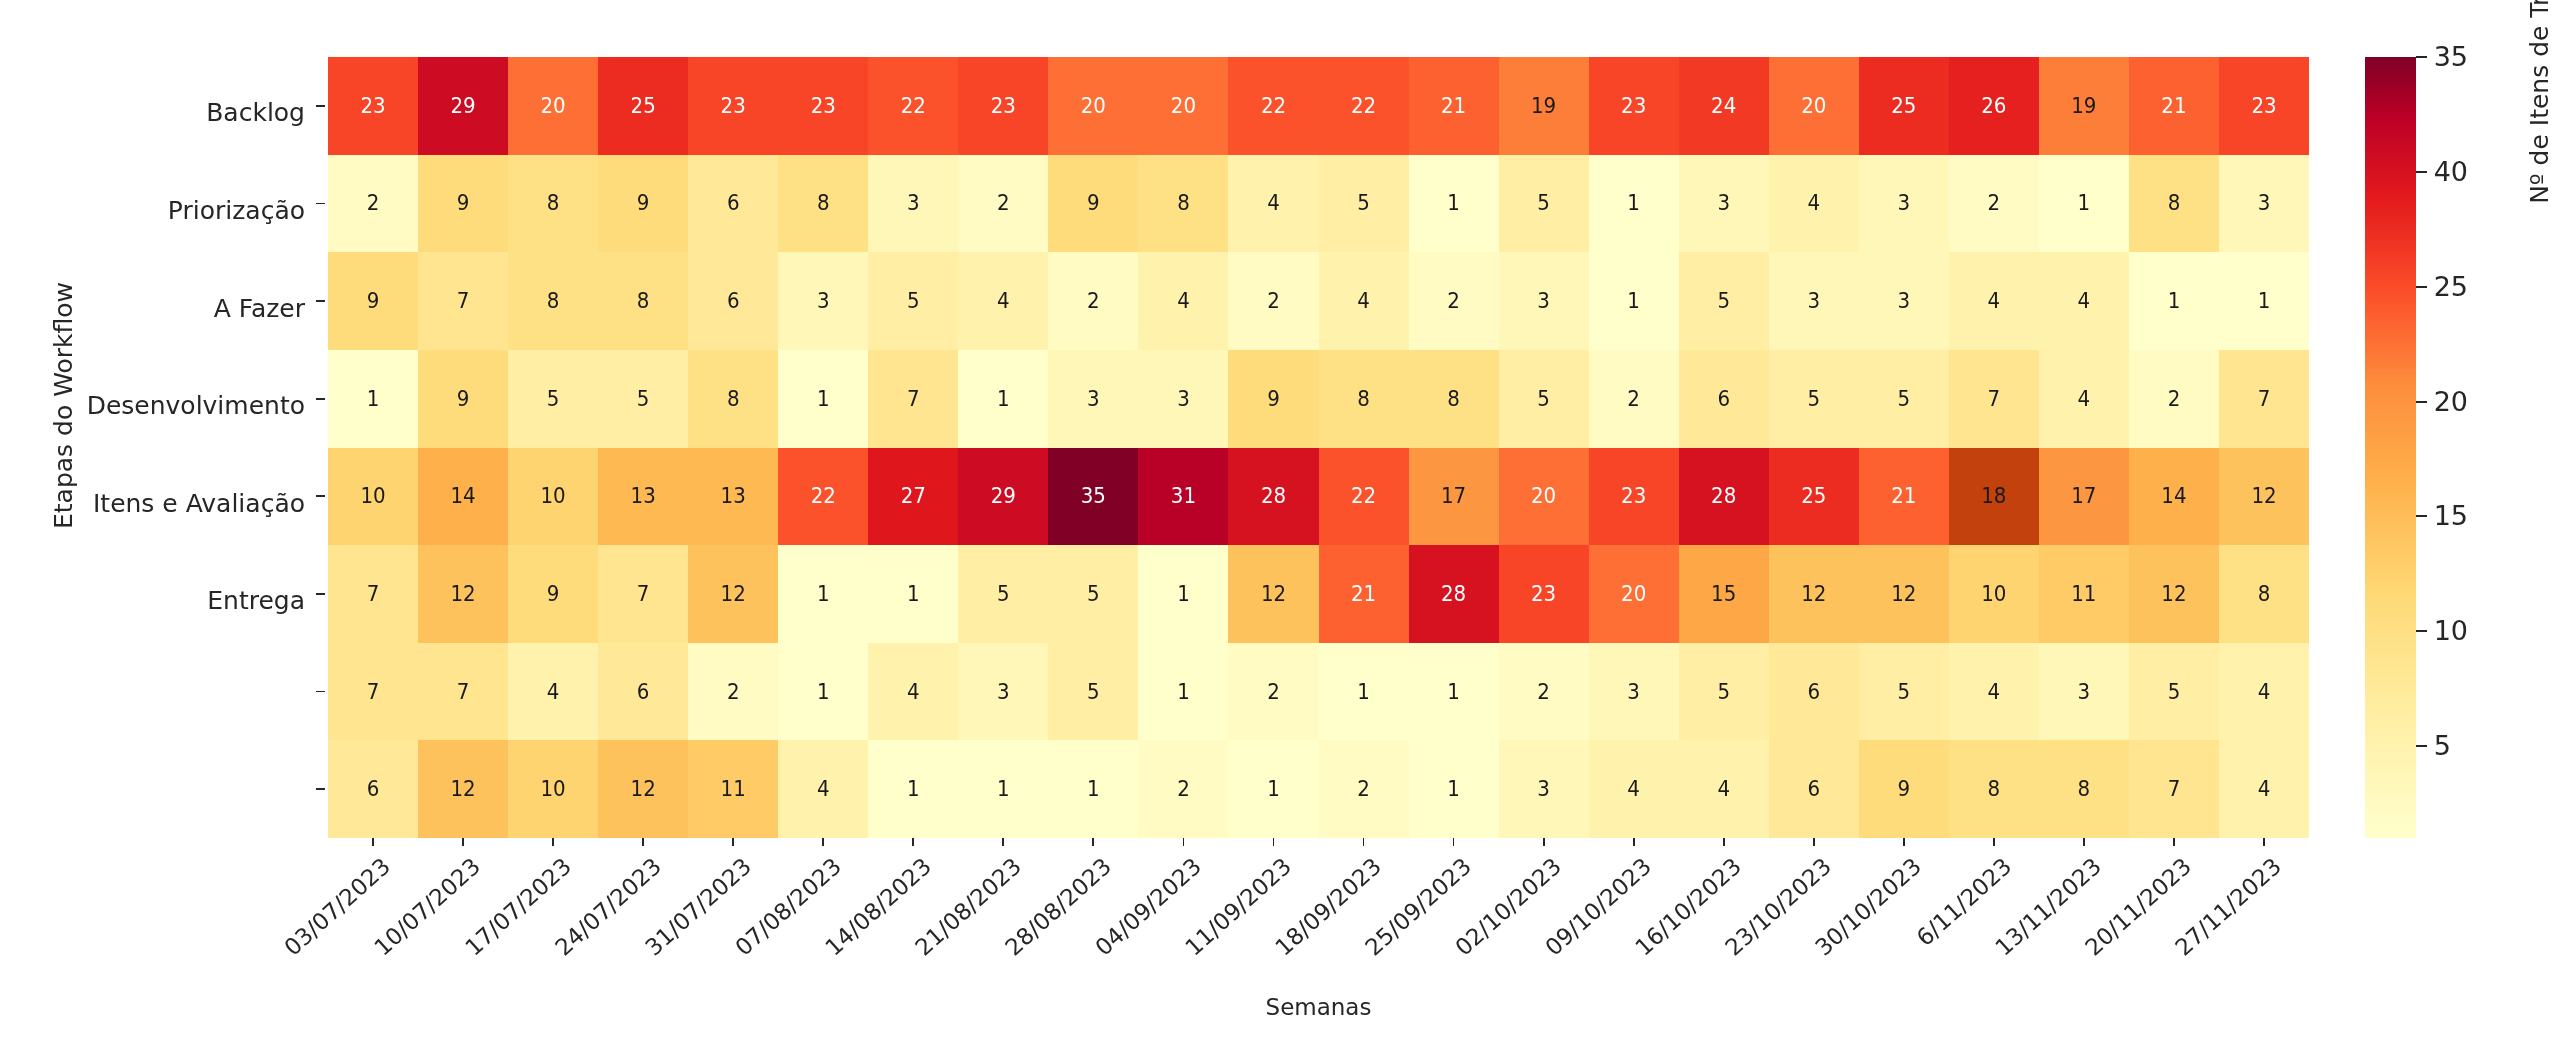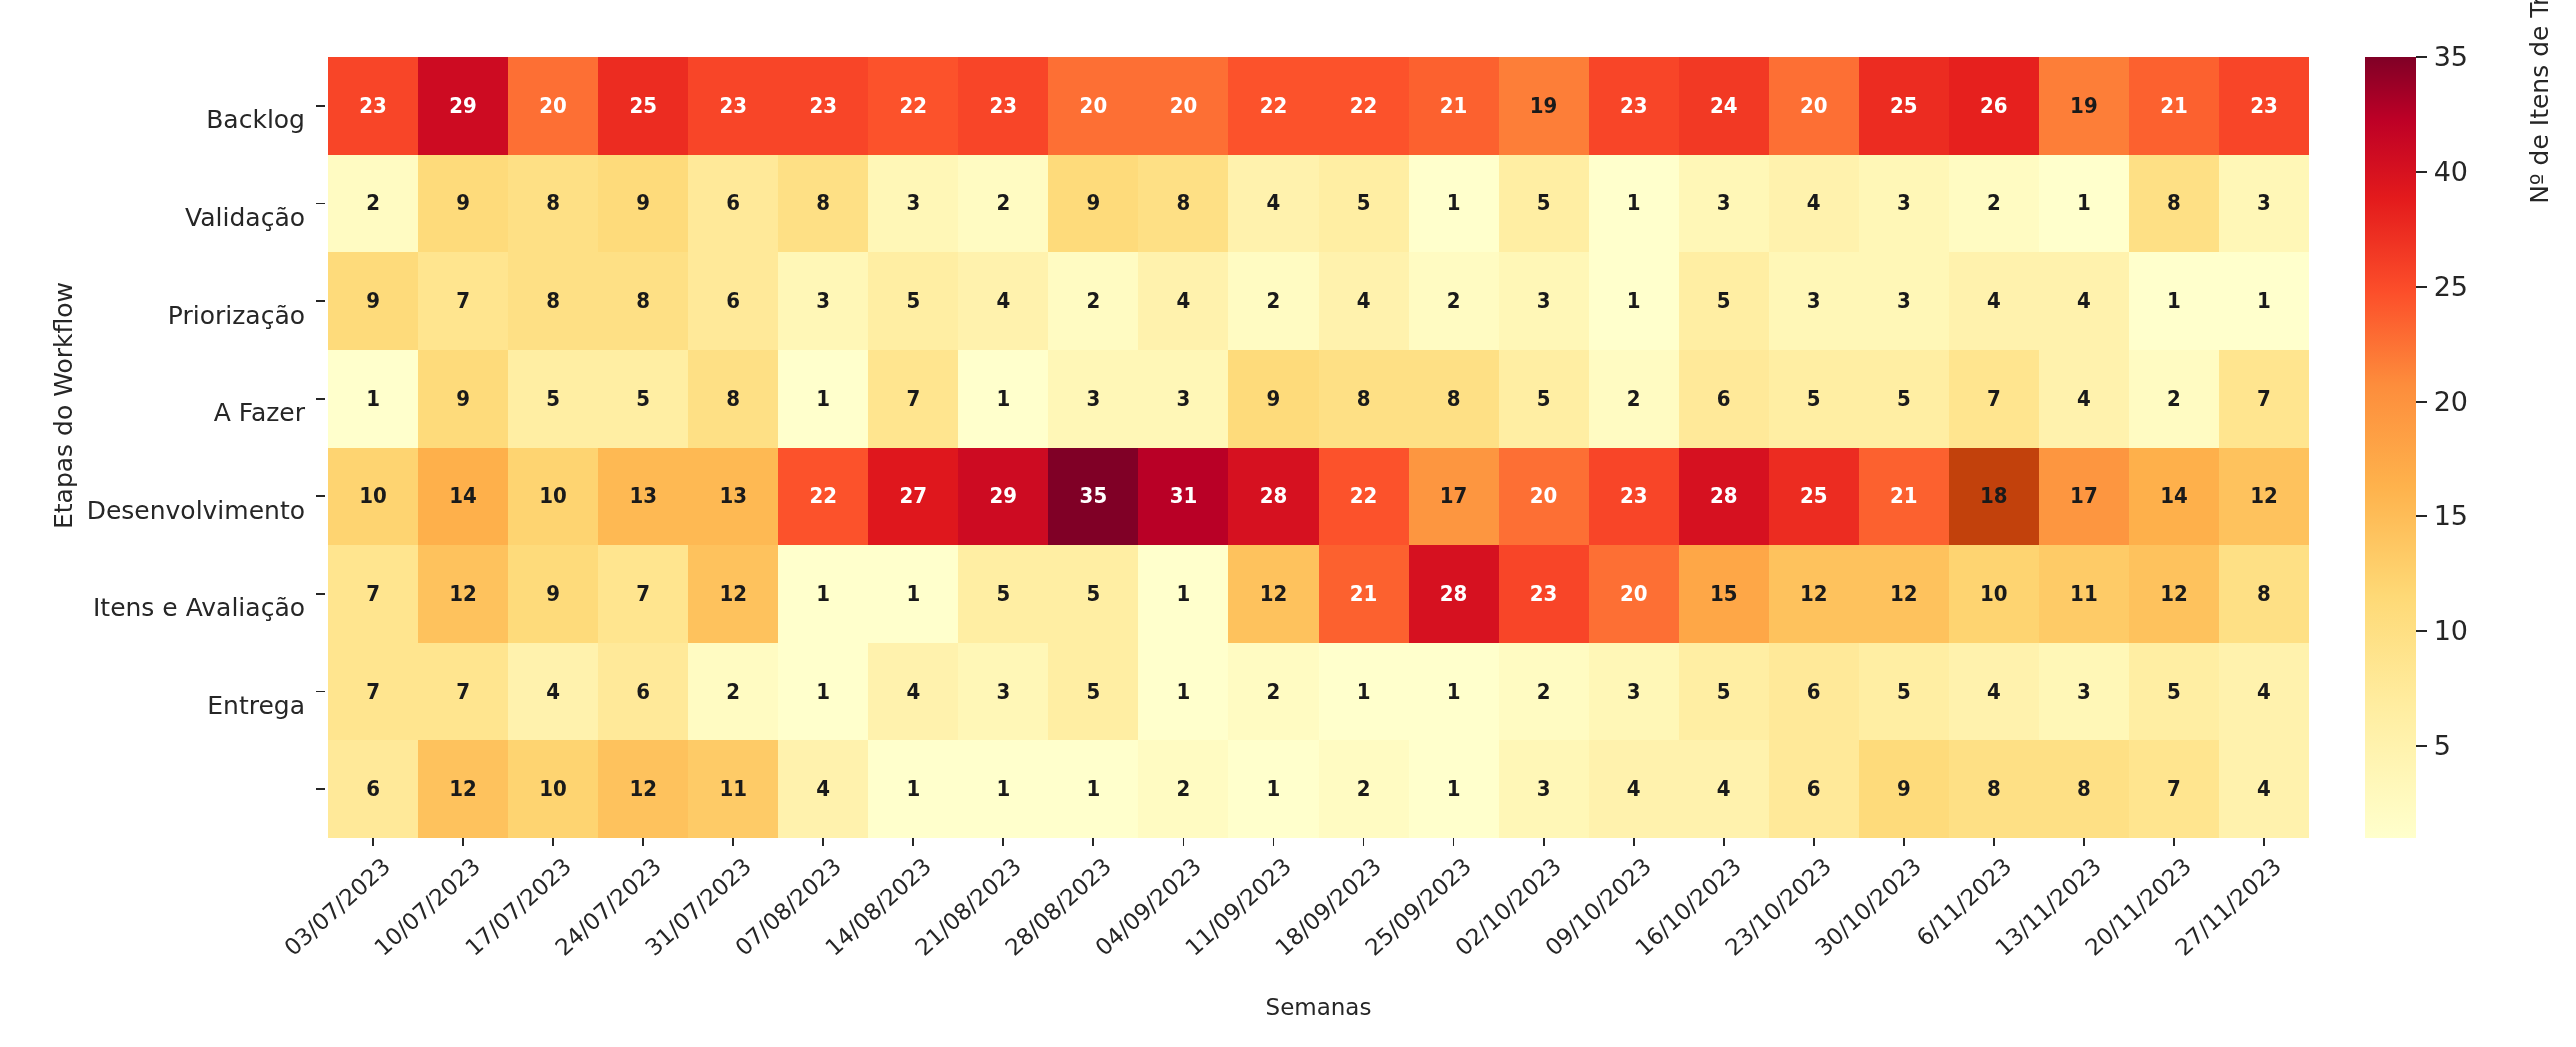--- a/index.html
+++ b/index.html
@@ -25,21 +25,20 @@
     font-family: "DejaVu Sans", sans-serif;
     letter-spacing: 0.2px;
   }
   
   #heatmap-area {
     position: absolute;
     left: 328px;
     top: 57px;
     width: 1981px;
     height: 781px;
-    font-weight: bold;
   }
   #heatmap-grid {
     display: grid;
     width: 100%;
     height: 100%;
     grid-template-columns: repeat(22, 1fr);
     grid-template-rows: repeat(8, 1fr);
   }
   .cell {
     position: relative;
@@ -47,21 +46,21 @@
     align-items: center;
     justify-content: center;
     font-size: 22px;
     font-family: "DejaVu Sans Condensed", "DejaVu Sans", sans-serif;
     line-height: 1;
   }
   
   #y-tick-labels {
     position: absolute;
     left: 0;
-    top: 71px;
+    top: 64px;
     width: 312px;
     height: 781px;
     display: grid;
     grid-template-rows: repeat(8, 1fr);
   }
   .y-tick {
     display: flex;
     align-items: center;
     justify-content: flex-end;
     padding-right: 7px;
@@ -207,21 +206,20 @@
 </style>
 </head>
 <body>
 
 <div id="figure">
 
 
   <div id="y-axis-label">Etapas do Workflow</div>
   <div id="y-tick-labels">
       <div class="y-tick">Backlog</div>
-      <div class="y-tick">Validação</div>
       <div class="y-tick">Priorização</div>
       <div class="y-tick">A Fazer</div>
       <div class="y-tick">Desenvolvimento</div>
       <div class="y-tick">Itens e Avaliação</div>
       <div class="y-tick">Entrega</div>
     </div>
   <div id="y-ticks-marks">
       <div class="y-tickmark"></div>
       <div class="y-tickmark"></div>
       <div class="y-tickmark"></div>

